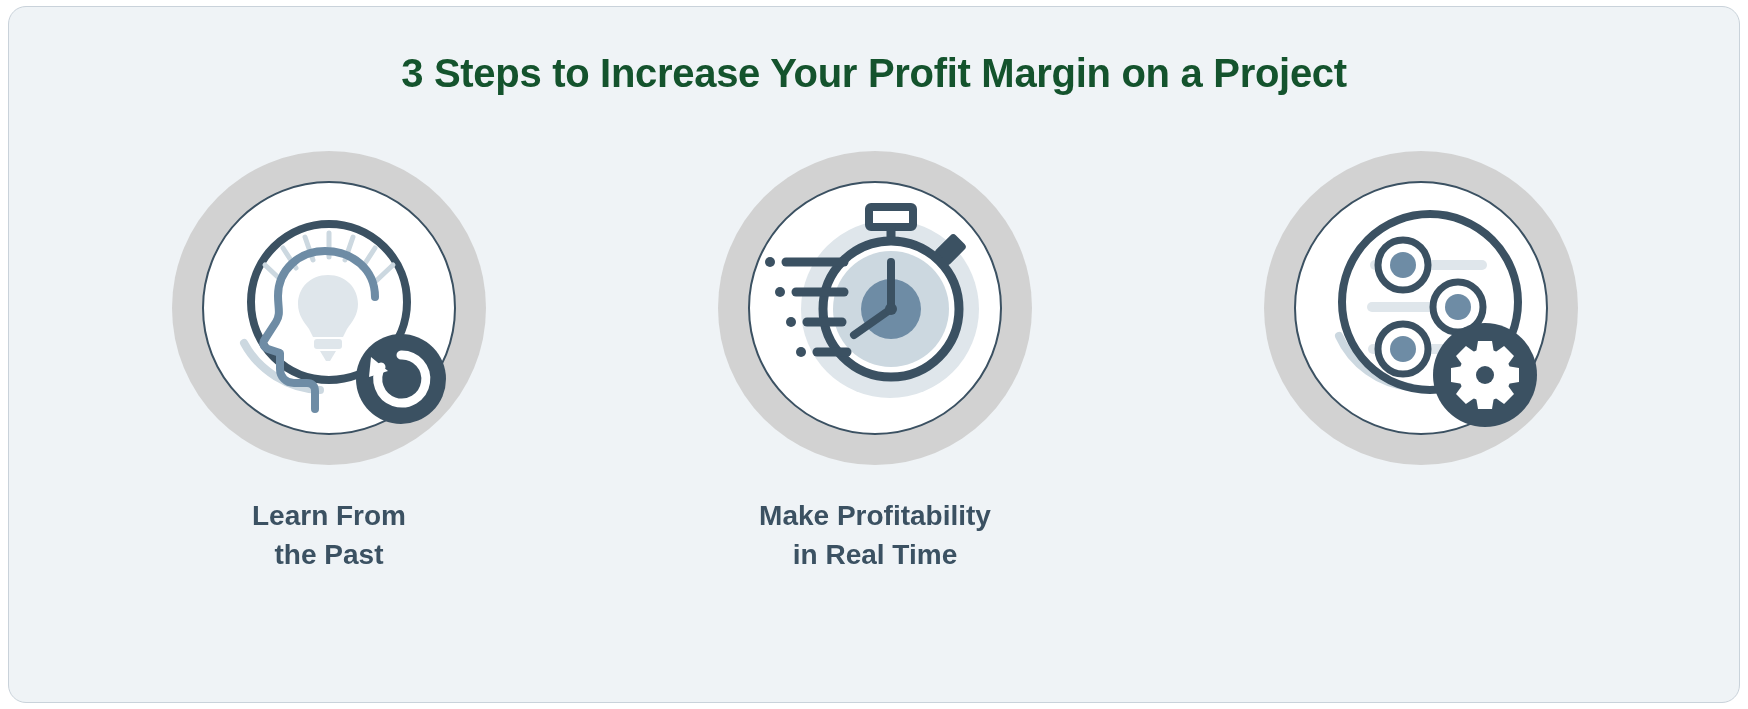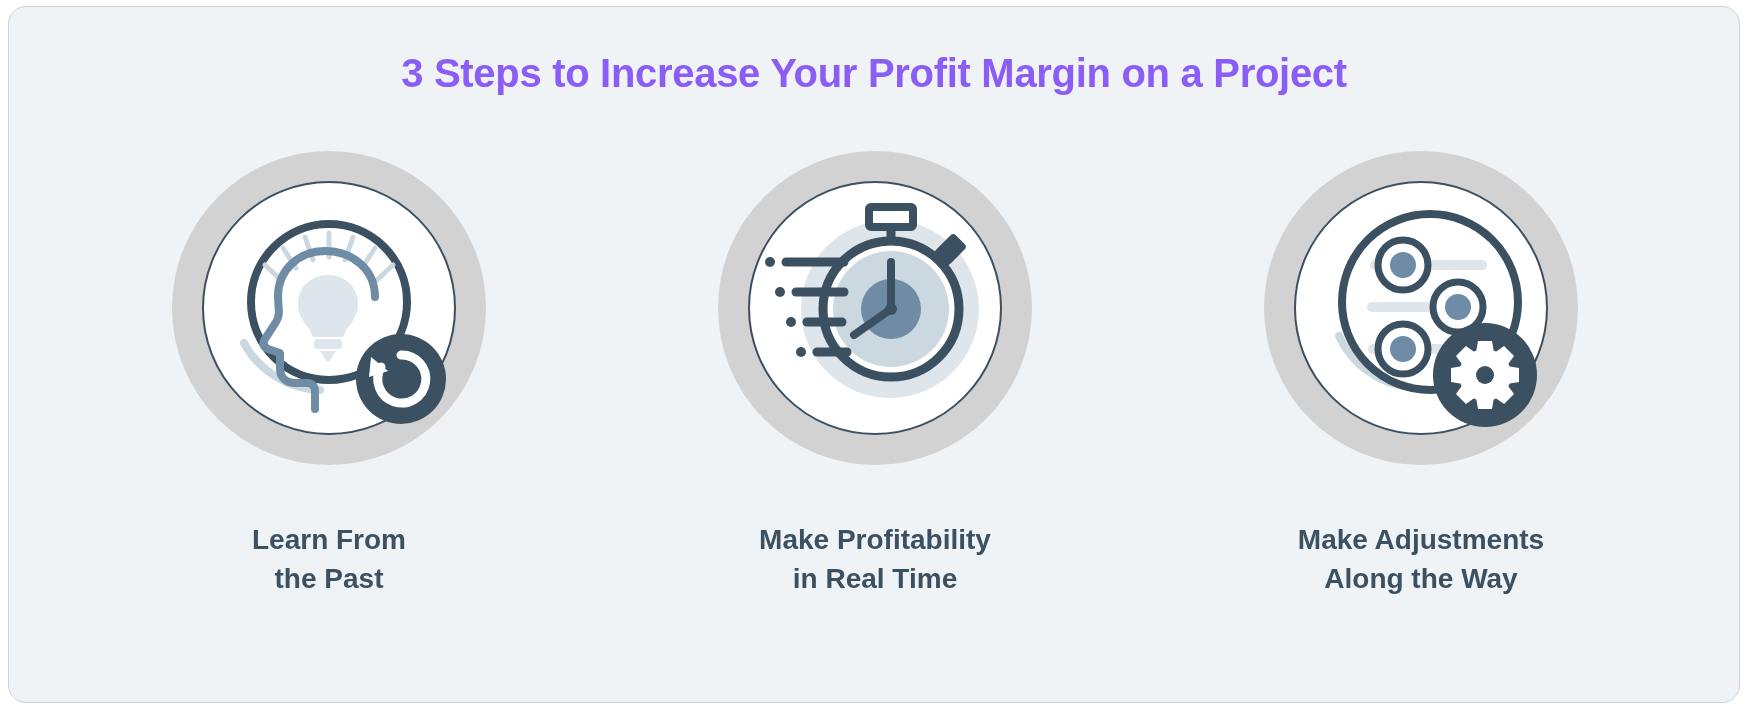--- a/index.html
+++ b/index.html
@@ -25,21 +25,21 @@
 
   #title {
     position: absolute;
     left: 0;
     top: 44px;
     width: 100%;
     text-align: center;
     font-size: 40px;
     font-weight: bold;
     letter-spacing: -0.3px;
-    color: #8b5cf6;
+    color: #14532d;
   }
 
   #steps {
     position: absolute;
     left: 70px;
     top: 140px;
     width: 1592px;
     display: flex;
     justify-content: space-between;
     align-items: flex-start;
@@ -53,21 +53,21 @@
   }
 
   .icon-wrap {
     width: 322px;
     height: 322px;
     position: relative;
   }
   .icon-wrap svg { display: block; width: 322px; height: 322px; }
 
   .caption {
-    margin-top: 52px;
+    margin-top: 28px;
     text-align: center;
     font-size: 28px;
     font-weight: bold;
     line-height: 1.38;
     color: #3b5162;
     white-space: pre-line;
   }
 </style>
 </head>
 <body>
@@ -182,18 +182,16 @@
                 <path d="M -7 -34 L 7 -34 L 9 -22 L -9 -22 Z"></path>
               </g>
             <g transform="rotate(315)">
                 <path d="M -7 -34 L 7 -34 L 9 -22 L -9 -22 Z"></path>
               </g>
             <circle cx="0" cy="0" r="26"></circle>
             <circle cx="0" cy="0" r="9" fill="#3b5162"></circle>
           </g>
         </svg>
       </div>
-      <div class="caption">Make Adjustments
-Along the Way</div>
     </div>
 
   </div>
 </div>
 
 </body></html>

